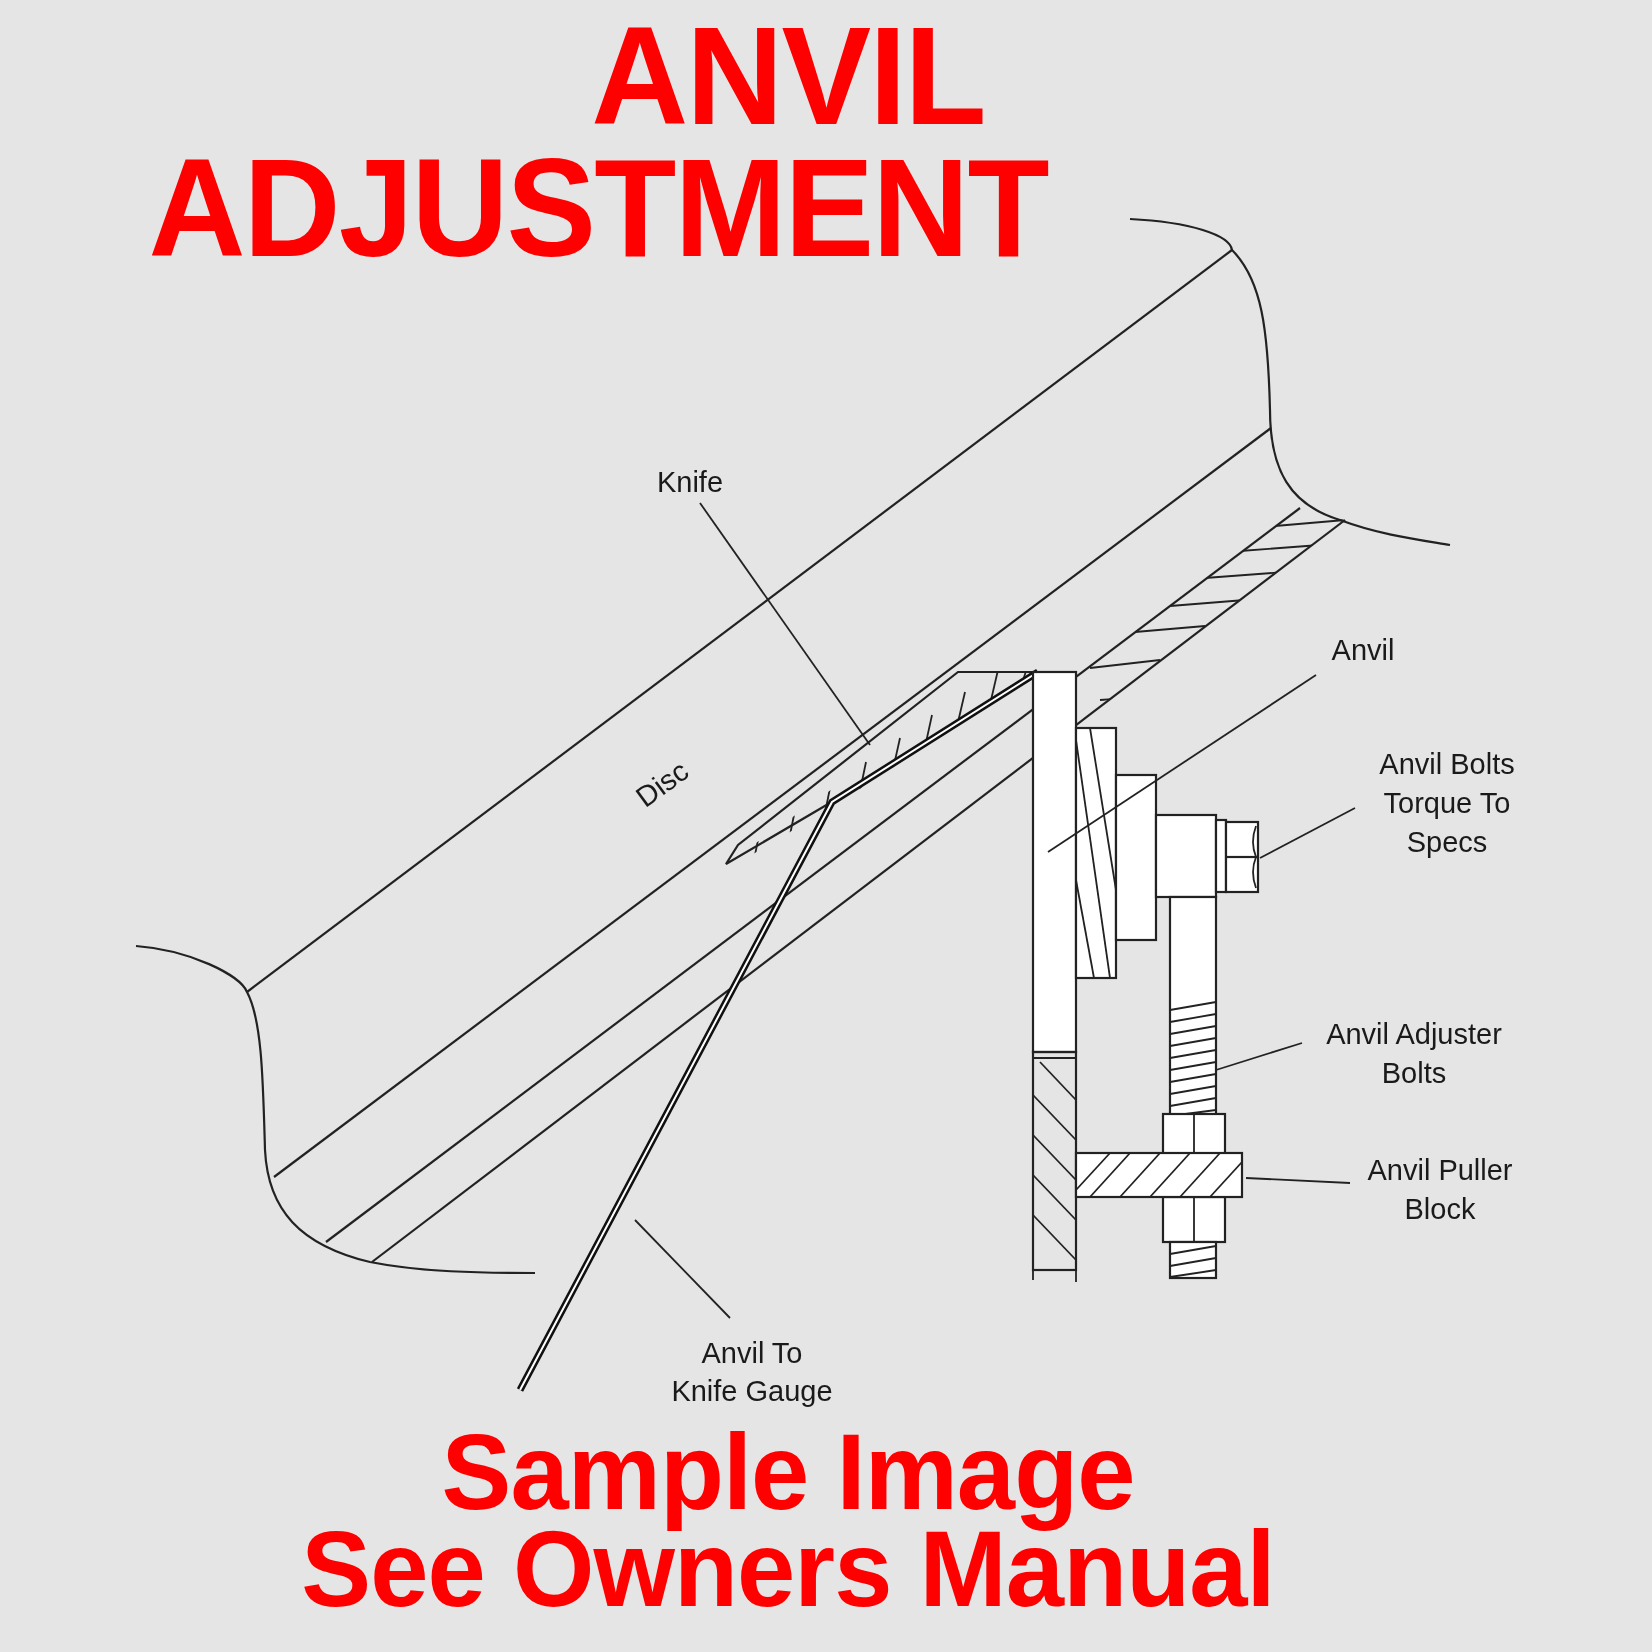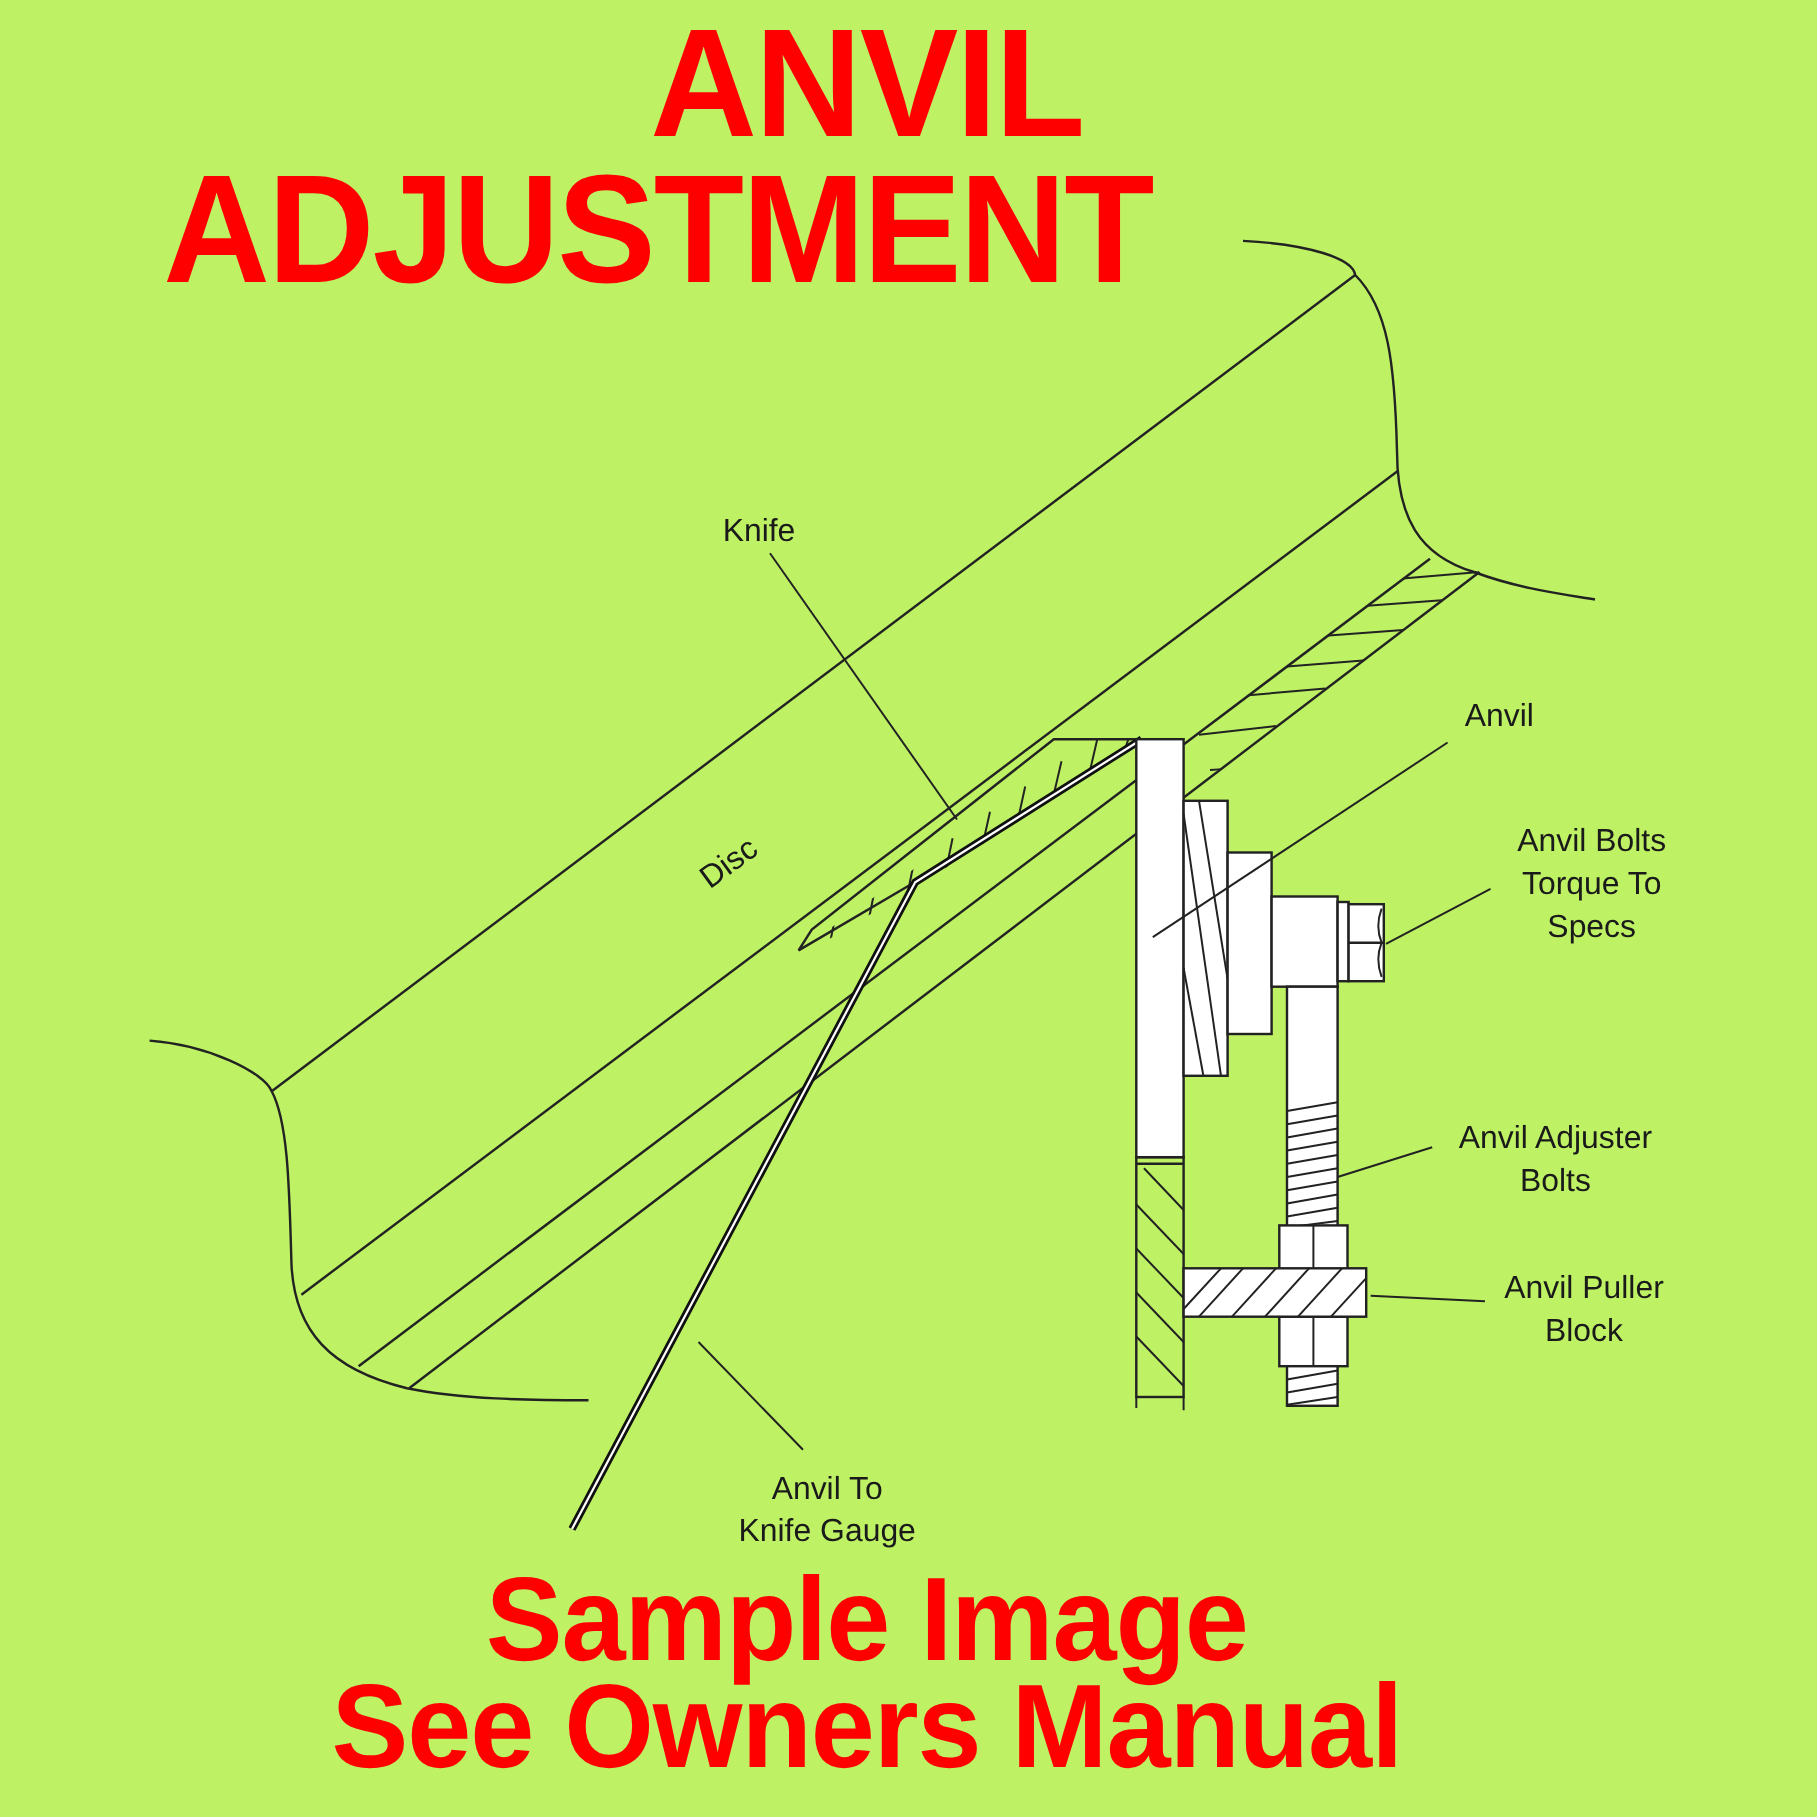--- a/index.html
+++ b/index.html
@@ -1,16 +1,16 @@
 <!DOCTYPE html>
 <html><head>
 <meta charset="utf-8">
 <style>
   html, body { margin:0; padding:0; background:#ffffff; }
-  #canvas { position:relative; width:1652px; height:1652px; background:#bef264; overflow:hidden; }
+  #canvas { position:relative; width:1652px; height:1652px; background:#e5e5e5; overflow:hidden; }
   .title { position:absolute; left:0; width:1652px; text-align:center; color:#ff0000;
            font-family:"Liberation Sans", sans-serif; font-weight:bold; margin:0; white-space:nowrap; }
   #title-1 { top:6px; font-size:140px; line-height:140px; letter-spacing:-2px; transform:translateX(-38px) scaleX(0.96); }
   #title-2 { top:138px; font-size:140px; line-height:140px; letter-spacing:-2px; transform:translateX(-228px) scaleX(0.96); }
   #footer-1 { top:1418px; font-size:108px; line-height:108px; letter-spacing:-1px; transform:translateX(-38px) scaleX(0.97); }
   #footer-2 { top:1515px; font-size:108px; line-height:108px; letter-spacing:-1px; transform:translateX(-38px) scaleX(0.97); }
   svg { position:absolute; left:0; top:0; }
   .lbl { font-family:"Liberation Sans", sans-serif; font-size:29px; fill:#1a1a1a; }
   .ln { stroke:#222; stroke-width:2.2; fill:none; }
   .thin { stroke:#222; stroke-width:1.8; fill:none; }

